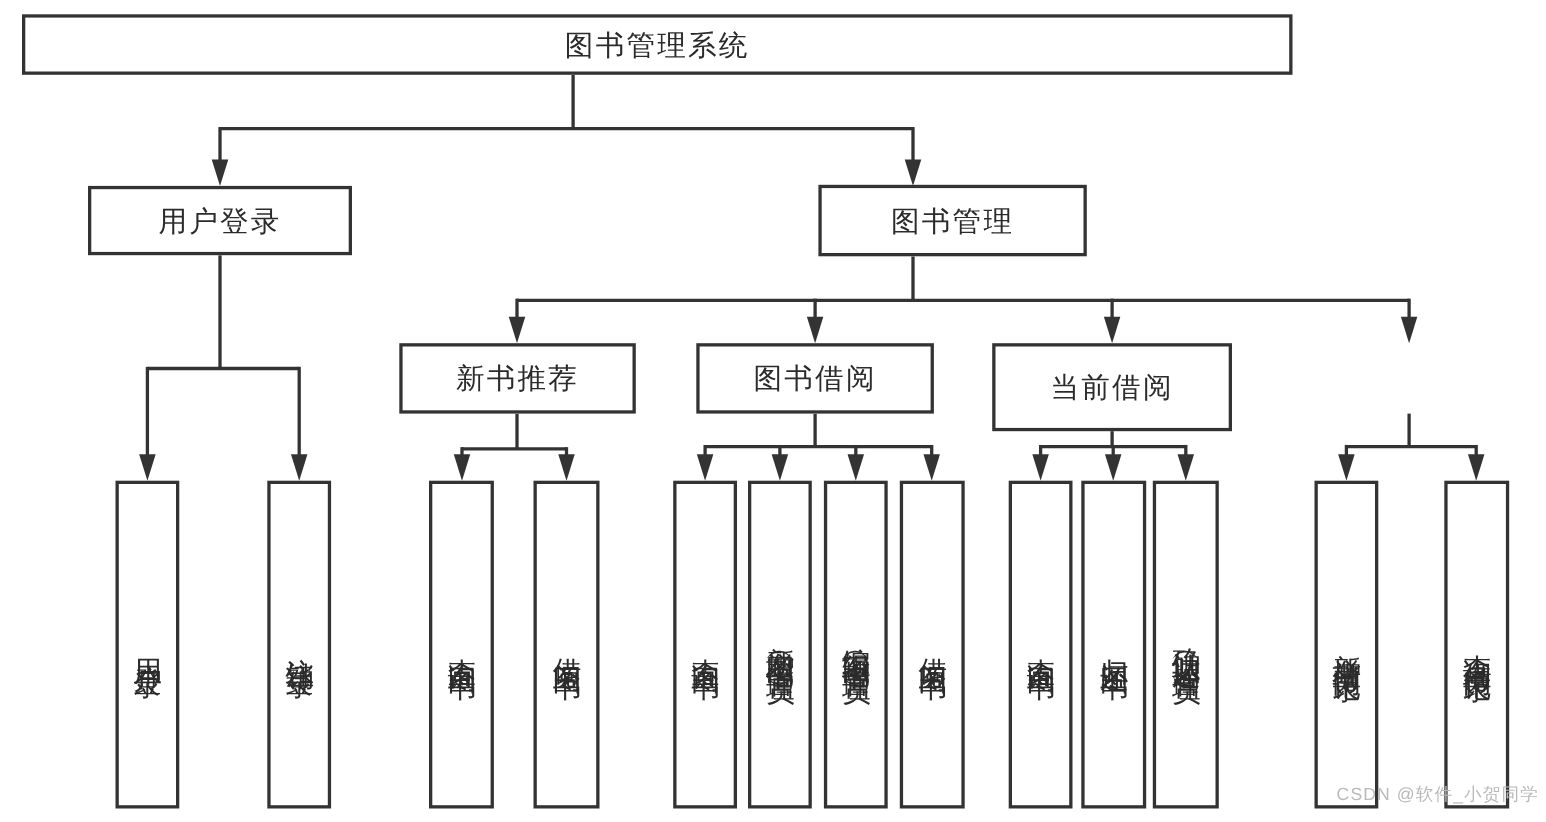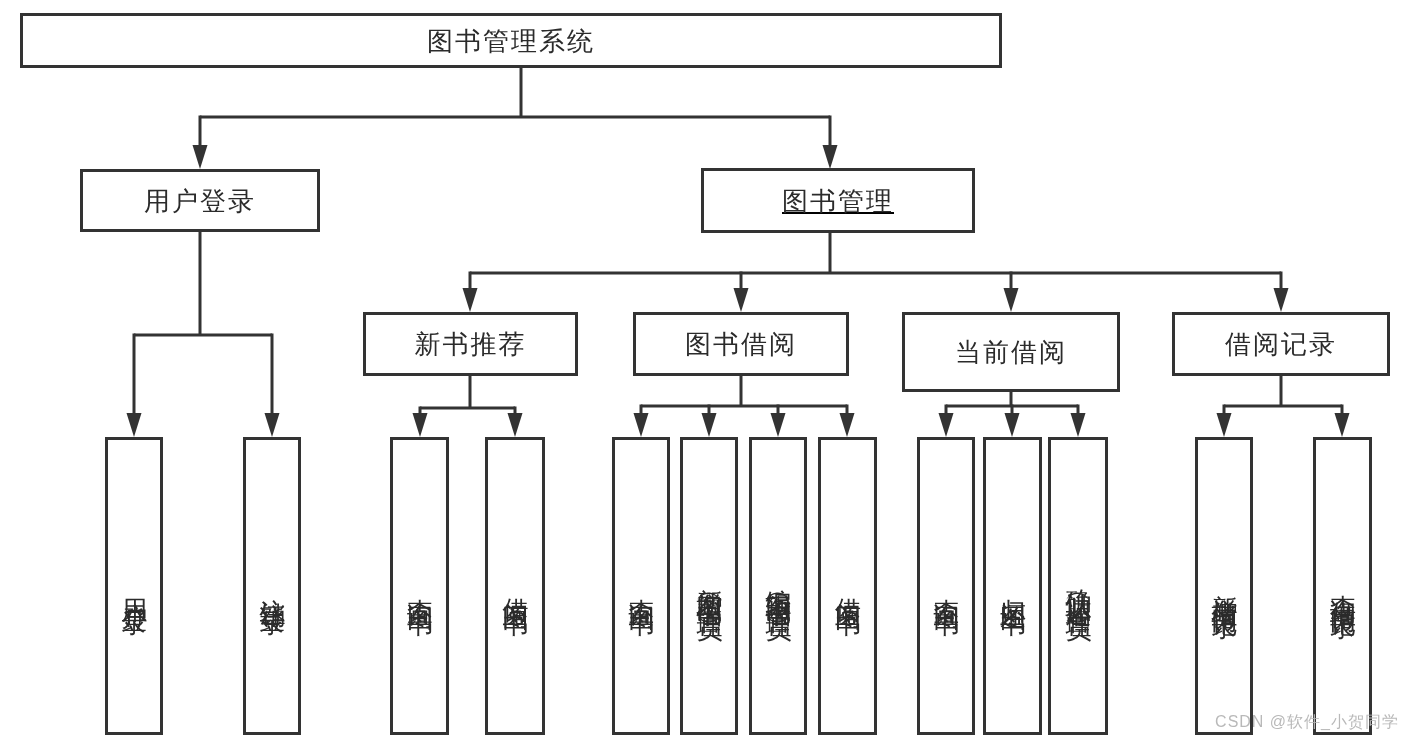--- a/index.html
+++ b/index.html
@@ -30,23 +30,23 @@
   .h-label{
     font-size:26px;letter-spacing:2px;color:var(--text);
     white-space:nowrap;line-height:1;
   }
   .leaf span{
     writing-mode:vertical-rl;text-orientation:mixed;
     font-size:26px;letter-spacing:4px;color:var(--text);
     line-height:1.15;white-space:nowrap;
   }
   
-  .n-root{left:20px;top:13px;width:982px;height:55px;}
+  .n-root{left:20px;top:13px;width:1155px;height:55px;}
   .n-user-login{left:80px;top:169px;width:240px;height:63px;}
-  .n-book-mgmt{left:701px;top:168px;width:274px;height:65px;text-decoration:underline;}
+  .n-book-mgmt{left:744px;top:168px;width:244px;height:65px;}
   .n-new-book-rec{left:363px;top:312px;width:215px;height:64px;}
   .n-book-borrow{left:633px;top:312px;width:216px;height:64px;}
   .n-current-borrow{left:902px;top:312px;width:218px;height:80px;}
   .n-borrow-record{left:1172px;top:312px;width:218px;height:64px;}
   .n-leaf-user-login{left:105px;top:437px;width:58px;height:298px;}
   .n-leaf-logout{left:243px;top:437px;width:58px;height:298px;}
   .n-leaf-rec-query{left:390px;top:437px;width:59px;height:298px;}
   .n-leaf-rec-borrow{left:485px;top:437px;width:60px;height:298px;}
   .n-leaf-bor-query{left:612px;top:437px;width:58px;height:298px;}
   .n-leaf-bor-add{left:680px;top:437px;width:58px;height:298px;}
@@ -150,23 +150,20 @@
 
   <div class="box n-book-borrow">
     <span class="h-label">图书借阅</span>
   </div>
   <div class="box n-new-book-rec">
     <span class="h-label">新书推荐</span>
   </div>
   <div class="box n-current-borrow">
     <span class="h-label">当前借阅</span>
   </div>
-  <div class="box n-borrow-record">
-    <span class="h-label">借阅记录</span>
-  </div>
 
   <div class="box leaf n-leaf-user-login">
     <span>用户登录</span>
   </div>
   <div class="box leaf n-leaf-logout">
     <span>注销登录</span>
   </div>
 
   <div class="box leaf n-leaf-rec-query">
     <span>查询图书</span>

